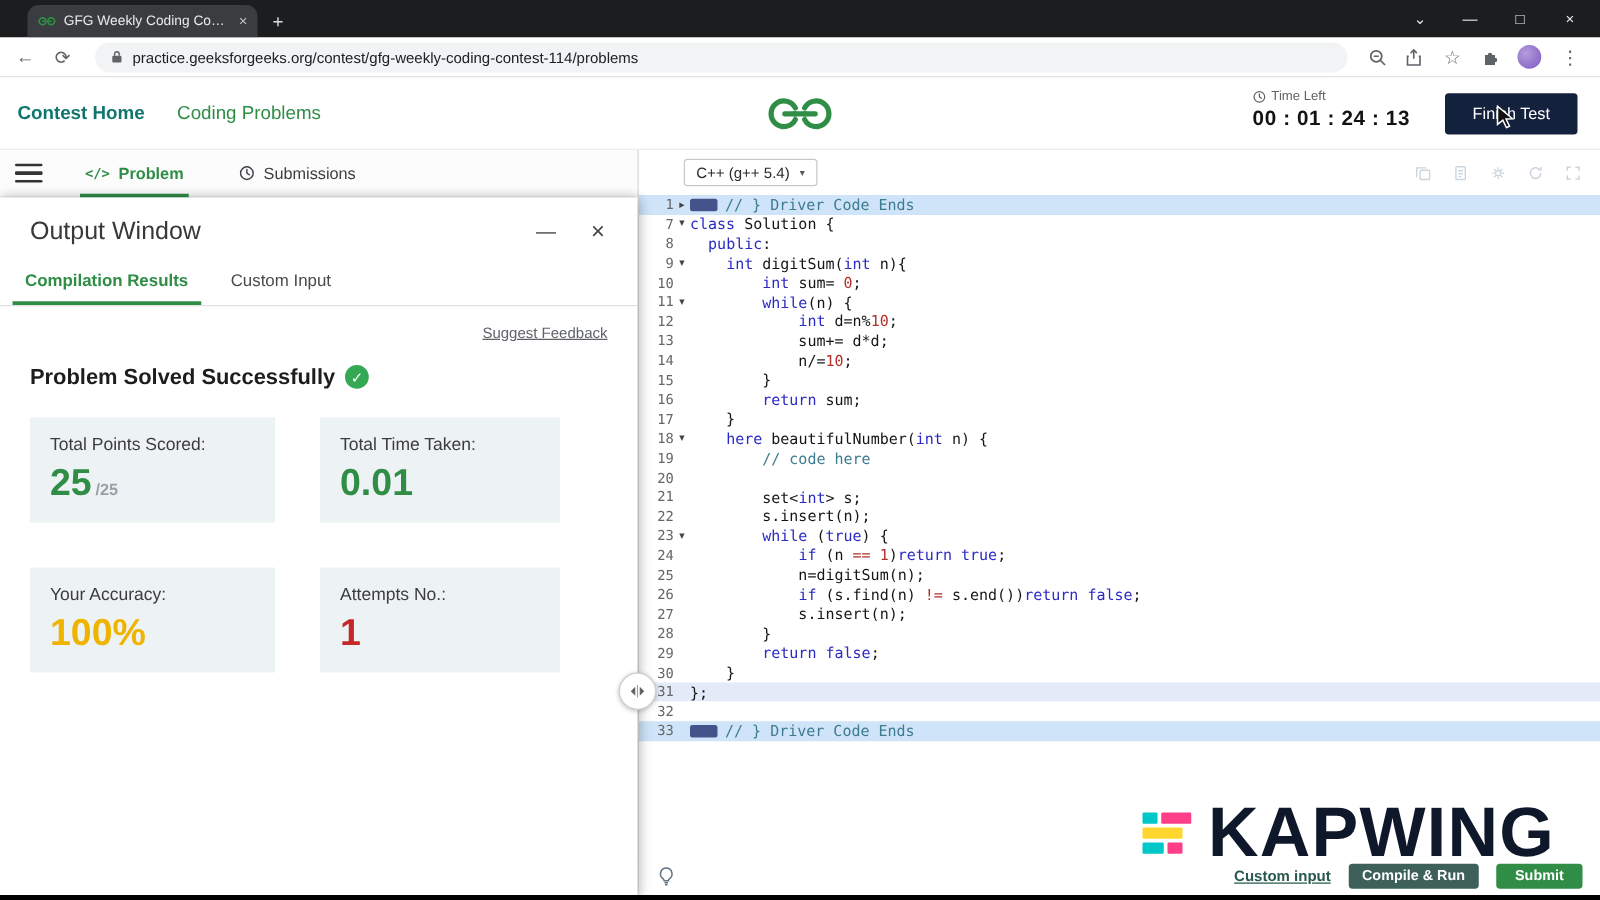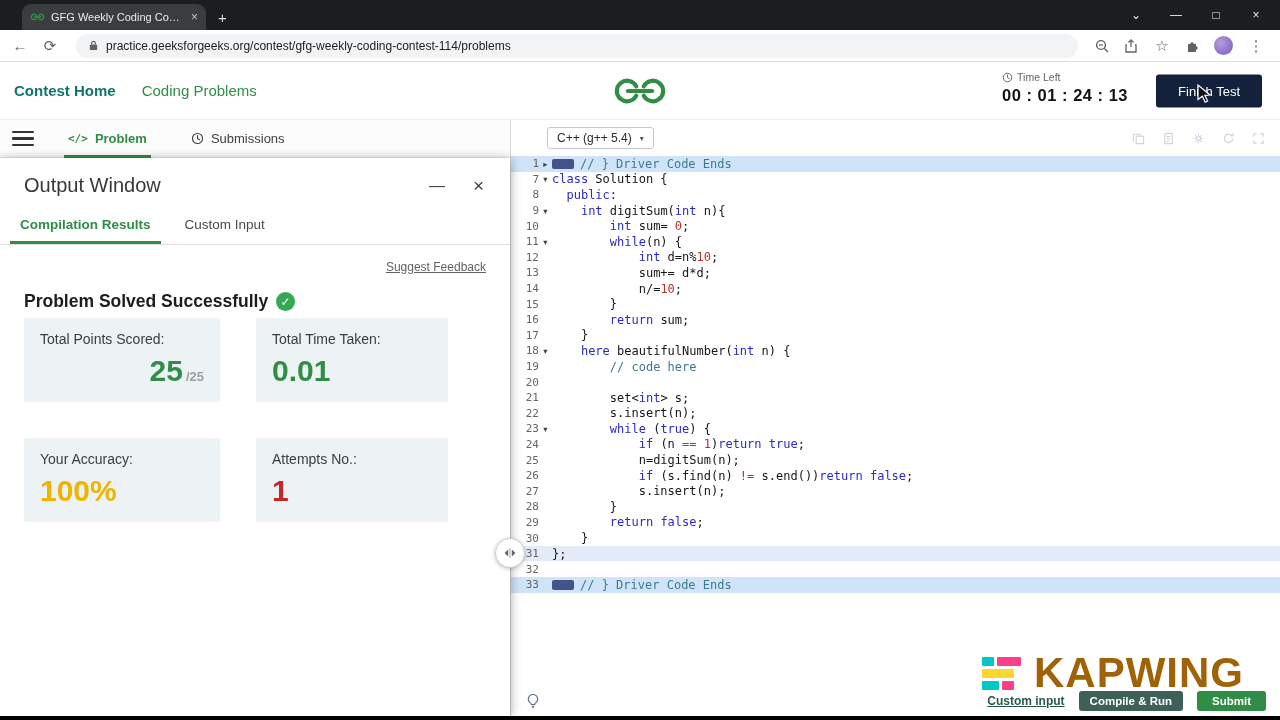--- a/index.html
+++ b/index.html
@@ -65,21 +65,21 @@
   .ow-tab{padding:8px 10px 9px;font-size:13.5px;}
   .ow-tab.active{color:#2f8d46;font-weight:bold;border-bottom:3px solid #2f8d46;}
   .ow-tab.inactive{color:#4a4a4a;margin-left:14px;}
   .ow-body{padding:8px 24px 0;}
   .feedback-row{text-align:right;margin:4px 0 0;}
   .feedback-link{font-size:12px;color:#5f6368;text-decoration:underline;}
   .status-row{margin-top:16px;display:flex;align-items:center;gap:8px;}
   .status-text{font-size:17.5px;font-weight:bold;color:#1d1d1d;}
   .check-badge{width:19px;height:19px;border-radius:50%;background:#34a853;color:#fff;font-size:12px;
                display:flex;align-items:center;justify-content:center;}
-  .stats-grid{margin-top:6px;display:grid;grid-template-columns:196px 192px;column-gap:16px;row-gap:18px;gap:36px;}
+  .stats-grid{margin-top:22px;display:grid;grid-template-columns:196px 192px;column-gap:16px;row-gap:18px;gap:36px;}
   .stat-card{background:#edf2f4;padding:13px 16px 16px;}
   .stat-label{font-size:14px;color:#3c3c3c;}
   .stat-value{margin-top:9px;font-size:30px;font-weight:bold;line-height:1;}
   .stat-suffix{font-size:13px;color:#9aa0a6;margin-left:3px;}
 
   
   .divider-handle{position:absolute;left:495px;top:418px;width:30px;height:30px;border-radius:50%;
                   background:#fff;border:1px solid #cfcfcf;box-shadow:0 1px 4px rgba(0,0,0,.25);
                   display:flex;align-items:center;justify-content:center;z-index:6;}
 
@@ -111,21 +111,21 @@
   .footer-actions{margin-left:auto;display:flex;align-items:center;gap:14px;}
   .custom-input-link{font-size:12px;color:#29594e;font-weight:bold;text-decoration:underline;}
   .btn-compile{background:#3d6159;color:#fff;font-size:11.5px;font-weight:bold;padding:4px 11px;border-radius:3px;border:none;text-align:right;}
   .btn-submit{background:#2f8d46;color:#fff;font-size:11.5px;font-weight:bold;padding:4px 15px;border-radius:3px;border:none;}
 
   
   .watermark{position:absolute;right:36px;bottom:26px;display:flex;align-items:center;gap:13px;z-index:8;}
   .wm-icon{display:flex;flex-direction:column;gap:3px;}
   .wm-icon .r{display:flex;gap:3px;}
   .wm-icon b{display:block;height:9px;border-radius:1px;}
-  .wm-text{font-size:42px;font-weight:800;color:#a16207;letter-spacing:1px;line-height:1;}
+  .wm-text{font-size:56px;font-weight:800;color:#0f172a;letter-spacing:1px;line-height:1;}
 
   .letterbox{position:absolute;left:0;right:0;bottom:0;height:4px;background:#000;}
 </style>
 </head>
 <body>
 
 <div class="screen">
 
   <div class="titlebar">
     <div class="tab">
@@ -248,21 +248,21 @@
           <div class="feedback-row">
             <span class="feedback-link">Suggest Feedback</span>
           </div>
           <div class="status-row">
             <span class="status-text">Problem Solved Successfully</span>
             <span class="check-badge">✓</span>
           </div>
           <div class="stats-grid">
               <div class="stat-card">
                 <div class="stat-label">Total Points Scored:</div>
-                <div class="stat-value" style="color: rgb(47, 141, 70); text-align: right;"><span>25</span><span class="stat-suffix">/25</span></div>
+                <div class="stat-value" style="color: rgb(47, 141, 70);"><span>25</span><span class="stat-suffix">/25</span></div>
               </div>
               <div class="stat-card">
                 <div class="stat-label">Total Time Taken:</div>
                 <div class="stat-value" style="color: rgb(47, 141, 70);"><span>0.01</span></div>
               </div>
               <div class="stat-card">
                 <div class="stat-label">Your Accuracy:</div>
                 <div class="stat-value" style="color: rgb(239, 180, 0);"><span>100%</span></div>
               </div>
               <div class="stat-card">

